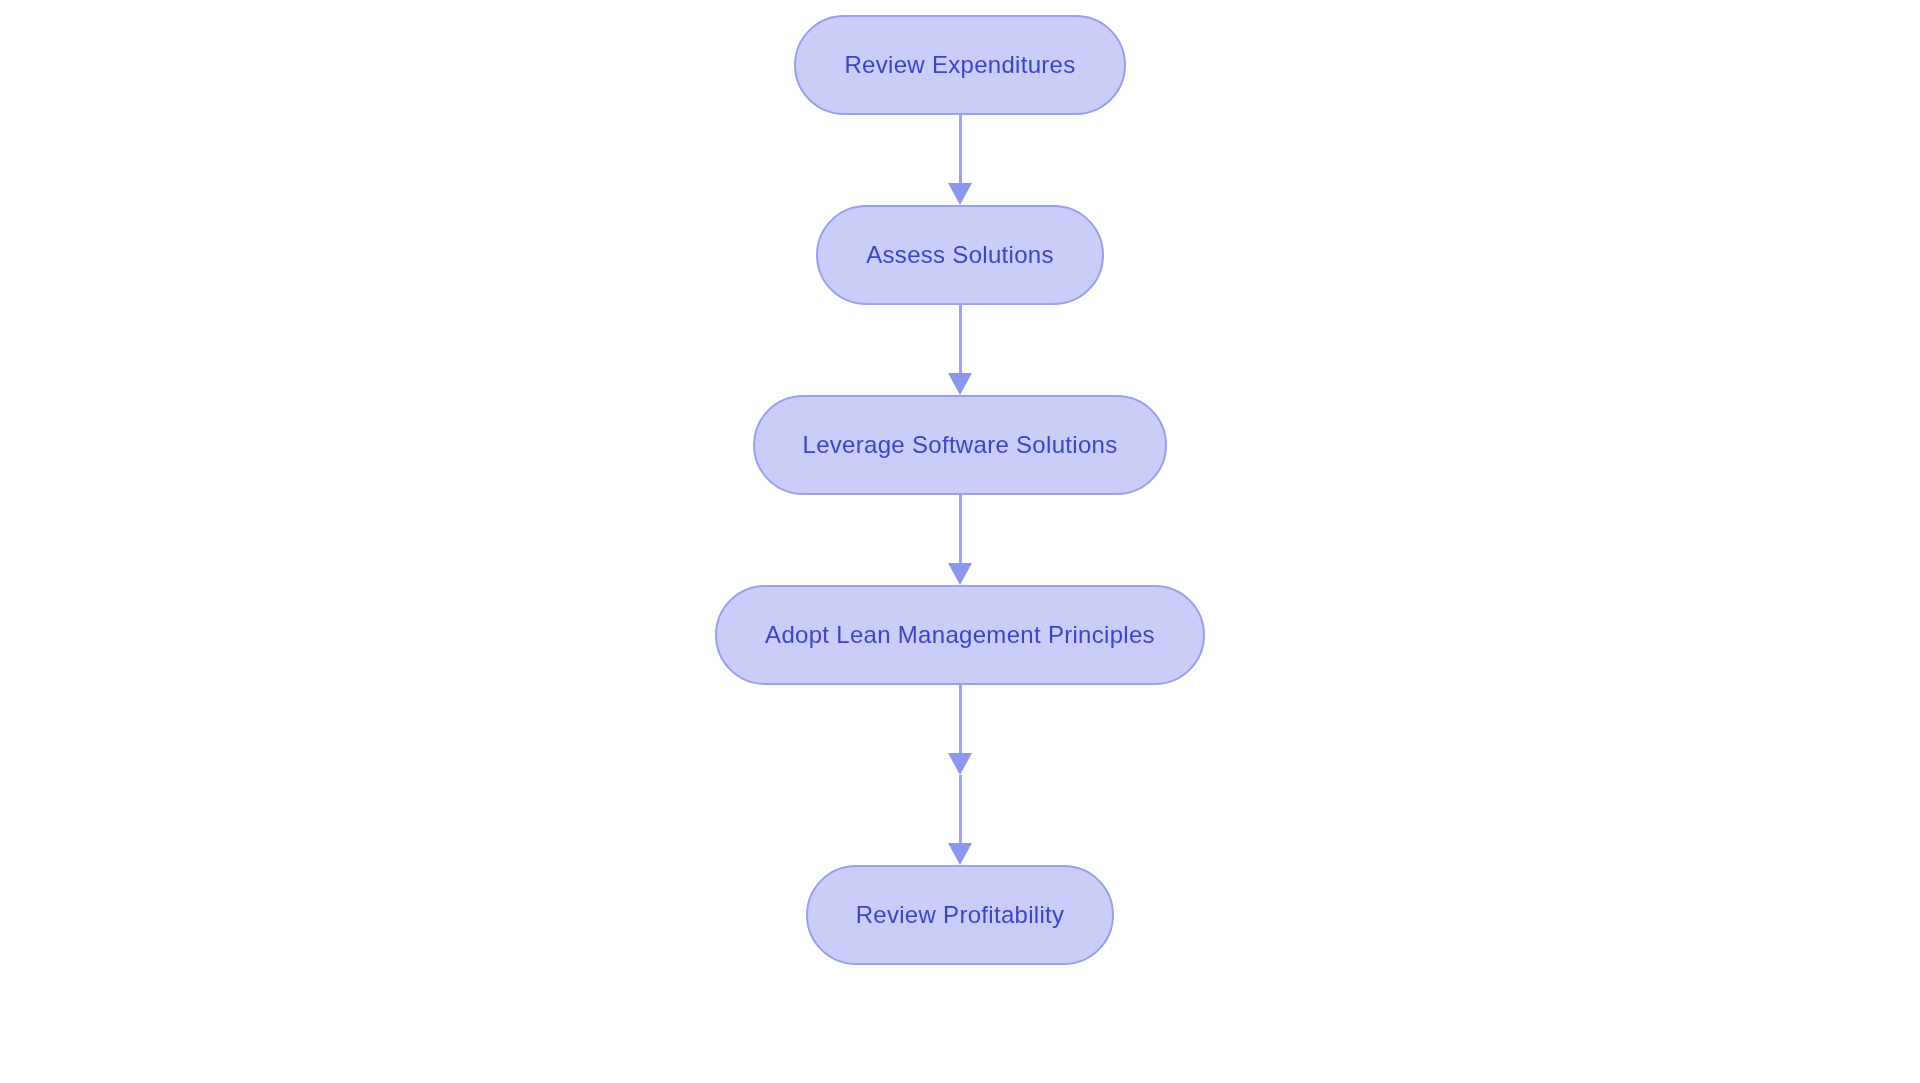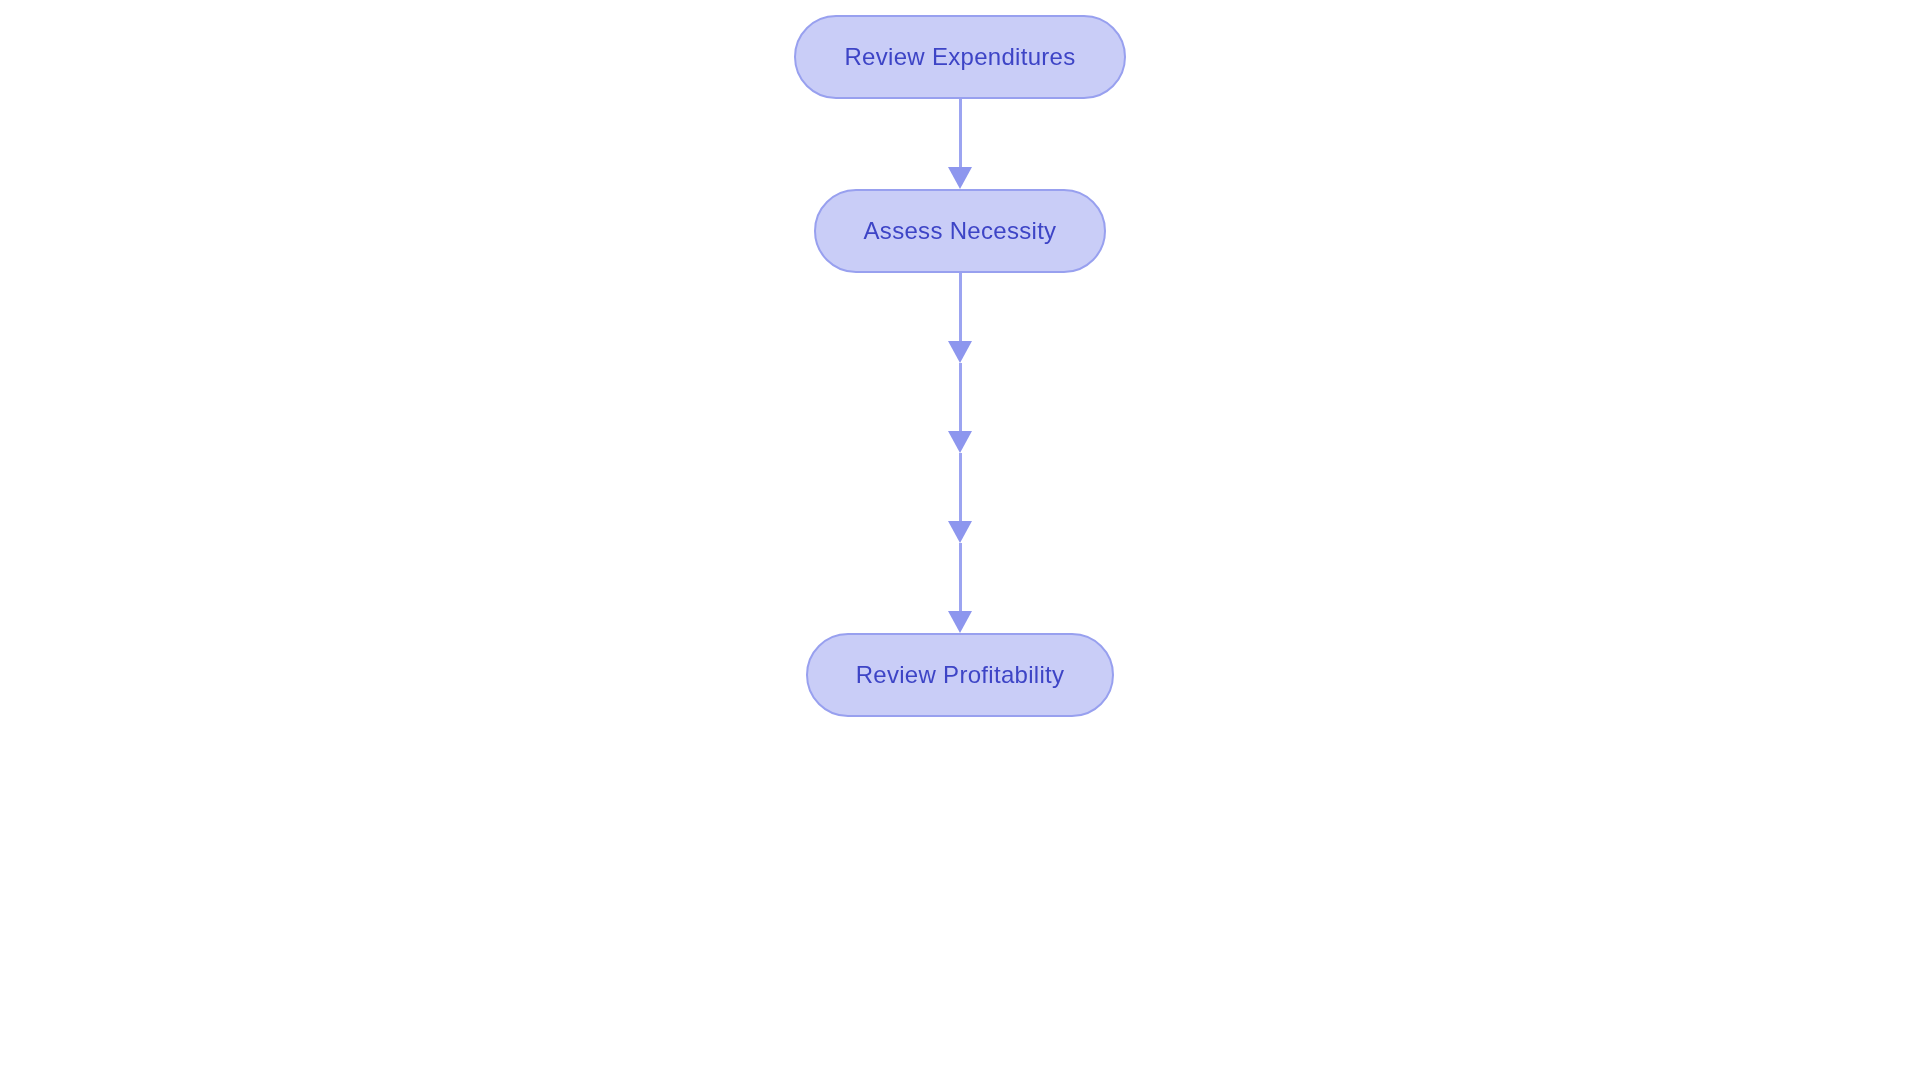--- a/index.html
+++ b/index.html
@@ -23,21 +23,21 @@
     overflow: hidden;
   }
   .flow {
     width: 100%;
     display: flex;
     flex-direction: column;
     align-items: center;
     padding-top: 15px;
   }
   .node {
-    height: 84px;
+    height: 100px;
     min-width: 270px;
     padding: 0 48px;
     border-radius: 50px;
     background: var(--node-fill);
     border: 2px solid var(--node-border);
     display: flex;
     align-items: center;
     justify-content: center;
   }
   .node-label {
@@ -73,34 +73,40 @@
   <div class="node">
     <span class="node-label">Review Expenditures</span>
   </div>
 
   <div class="arrow">
     <div class="arrow-line"></div>
     <div class="arrow-head"></div>
   </div>
 
   <div class="node">
-    <span class="node-label">Assess Necessity</span>
+    <span class="node-label">Assess Solutions</span>
   </div>
 
   <div class="arrow">
     <div class="arrow-line"></div>
     <div class="arrow-head"></div>
   </div>
 
+  <div class="node">
+    <span class="node-label">Leverage Software Solutions</span>
+  </div>
 
   <div class="arrow">
     <div class="arrow-line"></div>
     <div class="arrow-head"></div>
   </div>
 
+  <div class="node">
+    <span class="node-label">Adopt Lean Management Principles</span>
+  </div>
 
   <div class="arrow">
     <div class="arrow-line"></div>
     <div class="arrow-head"></div>
   </div>
 
 
   <div class="arrow">
     <div class="arrow-line"></div>
     <div class="arrow-head"></div>

